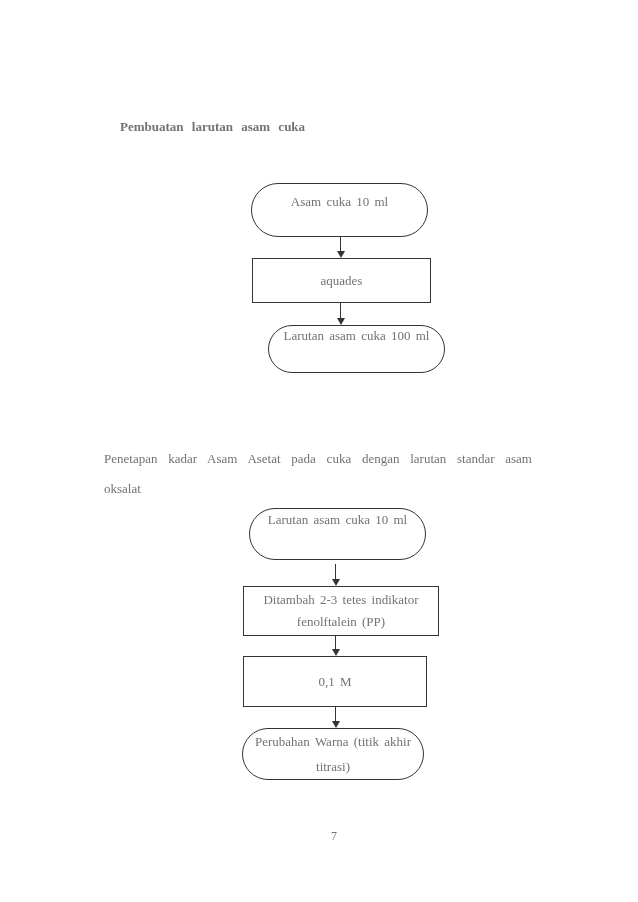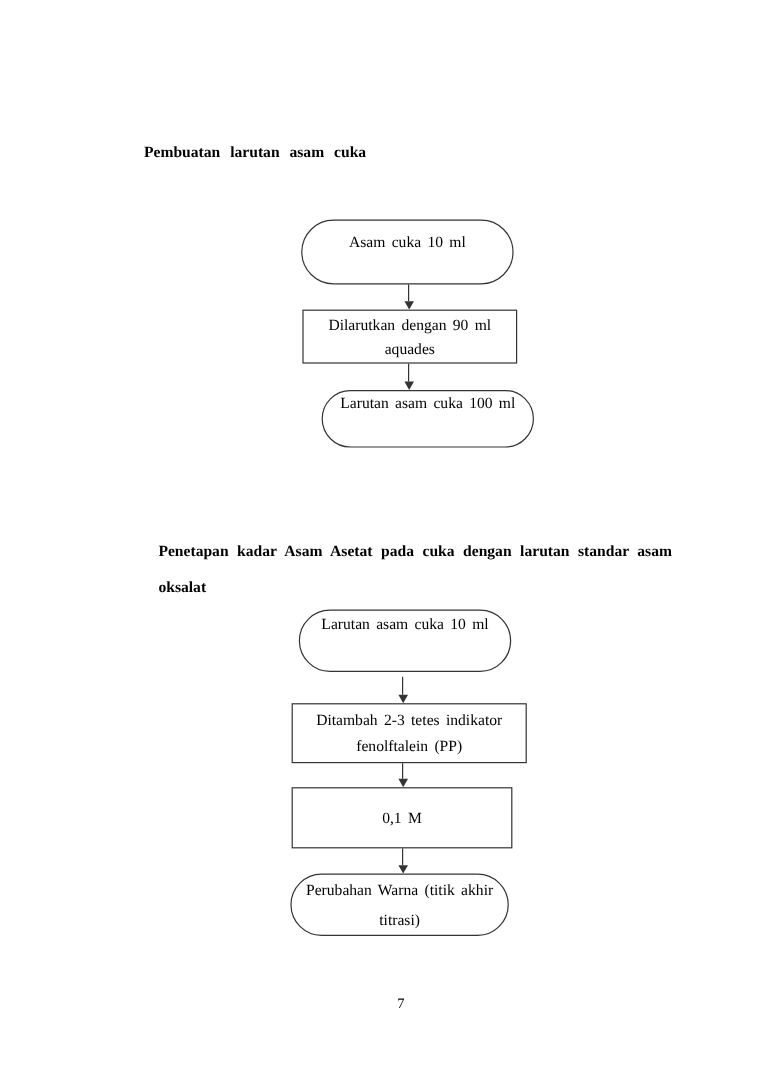--- a/index.html
+++ b/index.html
@@ -2,40 +2,40 @@
 <html><head>
 <meta charset="utf-8">
 <style>
   html,body{margin:0;padding:0;background:#ffffff;}
   .page{
     position:relative;
     width:638px;
     height:902px;
     background:#ffffff;
     font-family:"Liberation Serif","DejaVu Serif",serif;
-    color:#000000;
+    color:#737373;
     overflow:hidden;
   }
   
   .hd1{
     position:absolute;
     left:120px;
     top:119px;
     font-size:13px;
     font-weight:bold;
     word-spacing:5px;
     white-space:nowrap;
   }
   .hd2{
     position:absolute;
-    left:132px;
+    left:104px;
     top:444px;
     width:428px;
     font-size:13px;
-    font-weight:bold;
+    font-weight:normal;
     line-height:30px;
   }
   .hd2 .l1{text-align:justify;text-align-last:justify;}
   .hd2 .l2{text-align:left;}
   
   .n{
     position:absolute;
     box-sizing:border-box;
     border:1px solid #343434;
     background:#ffffff;
@@ -94,21 +94,20 @@
   <div class="n s1a">
     <span class="ln">Asam cuka 10 ml</span>
   </div>
 
   <div class="ar a1">
     <div class="st"></div>
     <div class="hdh"></div>
   </div>
 
   <div class="n s1b">
-    <span class="ln">Dilarutkan dengan 90 ml</span>
     <span class="ln">aquades</span>
   </div>
 
   <div class="ar a2">
     <div class="st"></div>
     <div class="hdh"></div>
   </div>
 
   <div class="n s1c">
     <span class="ln">Larutan asam cuka 100 ml</span>

